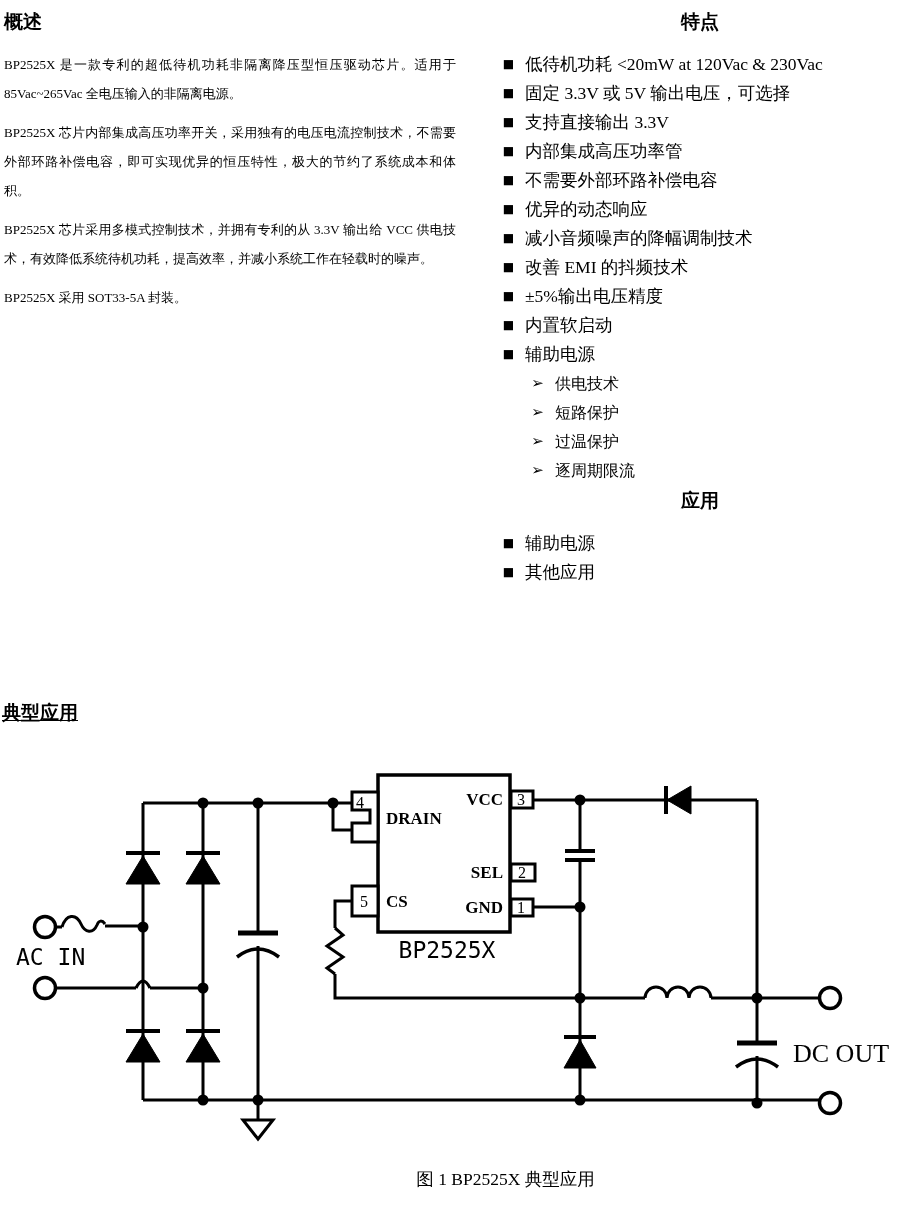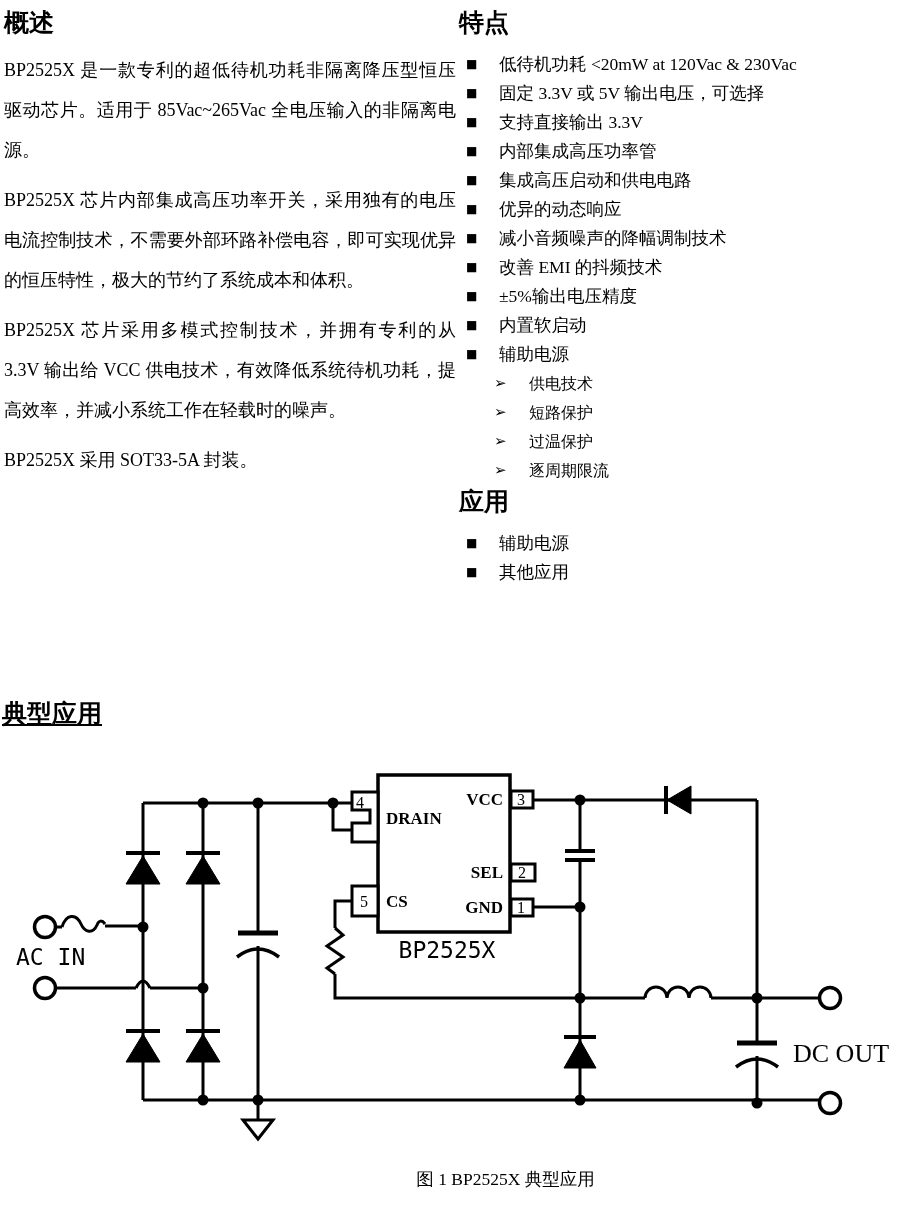--- a/index.html
+++ b/index.html
@@ -2,26 +2,26 @@
 <html><head>
 <meta charset="utf-8">
 <style>
   html,body{margin:0;padding:0;background:#fff;}
   .page{
     position:relative;width:919px;height:1216px;background:#fff;color:#000;
     font-family:"Liberation Serif","DejaVu Serif",serif;overflow:hidden;
   }
   h1.sec{
     font-family:"Liberation Sans","DejaVu Sans",sans-serif;
-    font-weight:bold;font-size:25px;line-height:32px;margin:0 0 12px 0;
+    font-weight:bold;font-size:19px;line-height:32px;margin:0 0 12px 0;
   }
   .col-left{position:absolute;left:4px;top:6px;width:452px;}
-  .col-right{position:absolute;left:459px;top:6px;width:430px;}
+  .col-right{position:absolute;left:485px;top:6px;width:430px;text-align:center;}
   .col-left p{
-    font-size:18px;line-height:40px;margin:0 0 10px 0;text-align:justify;
+    font-size:13px;line-height:29px;margin:0 0 10px 0;text-align:justify;
   }
   ul.blist{list-style:none;margin:2px 0 0 0;padding:0 0 0 7px;font-size:17.5px;}
   ul.blist > li{display:flex;line-height:29px;}
   ul.blist .sqm{flex:0 0 33px;font-size:12px;line-height:29px;font-family:"DejaVu Sans",sans-serif;}
   ul.sublist{list-style:none;margin:0;padding:0 0 0 35px;}
   ul.sublist > li{display:flex;line-height:29px;}
   ul.sublist .arm{flex:0 0 35px;font-size:15px;line-height:29px;font-family:"DejaVu Sans",sans-serif;}
   .apps-heading{margin-top:16px;}
   .typ-heading{position:absolute;left:2px;top:697px;text-decoration:underline;}
   svg.circuit{position:absolute;left:0;top:0;width:919px;height:1216px;}
@@ -57,21 +57,21 @@
       <li>
           <span class="sqm">■</span>
           <span>支持直接输出 3.3V</span>
         </li>
       <li>
           <span class="sqm">■</span>
           <span>内部集成高压功率管</span>
         </li>
       <li>
           <span class="sqm">■</span>
-          <span>集成高压启动和供电电路</span>
+          <span>不需要外部环路补偿电容</span>
         </li>
       <li>
           <span class="sqm">■</span>
           <span>优异的动态响应</span>
         </li>
       <li>
           <span class="sqm">■</span>
           <span>减小音频噪声的降幅调制技术</span>
         </li>
       <li>

